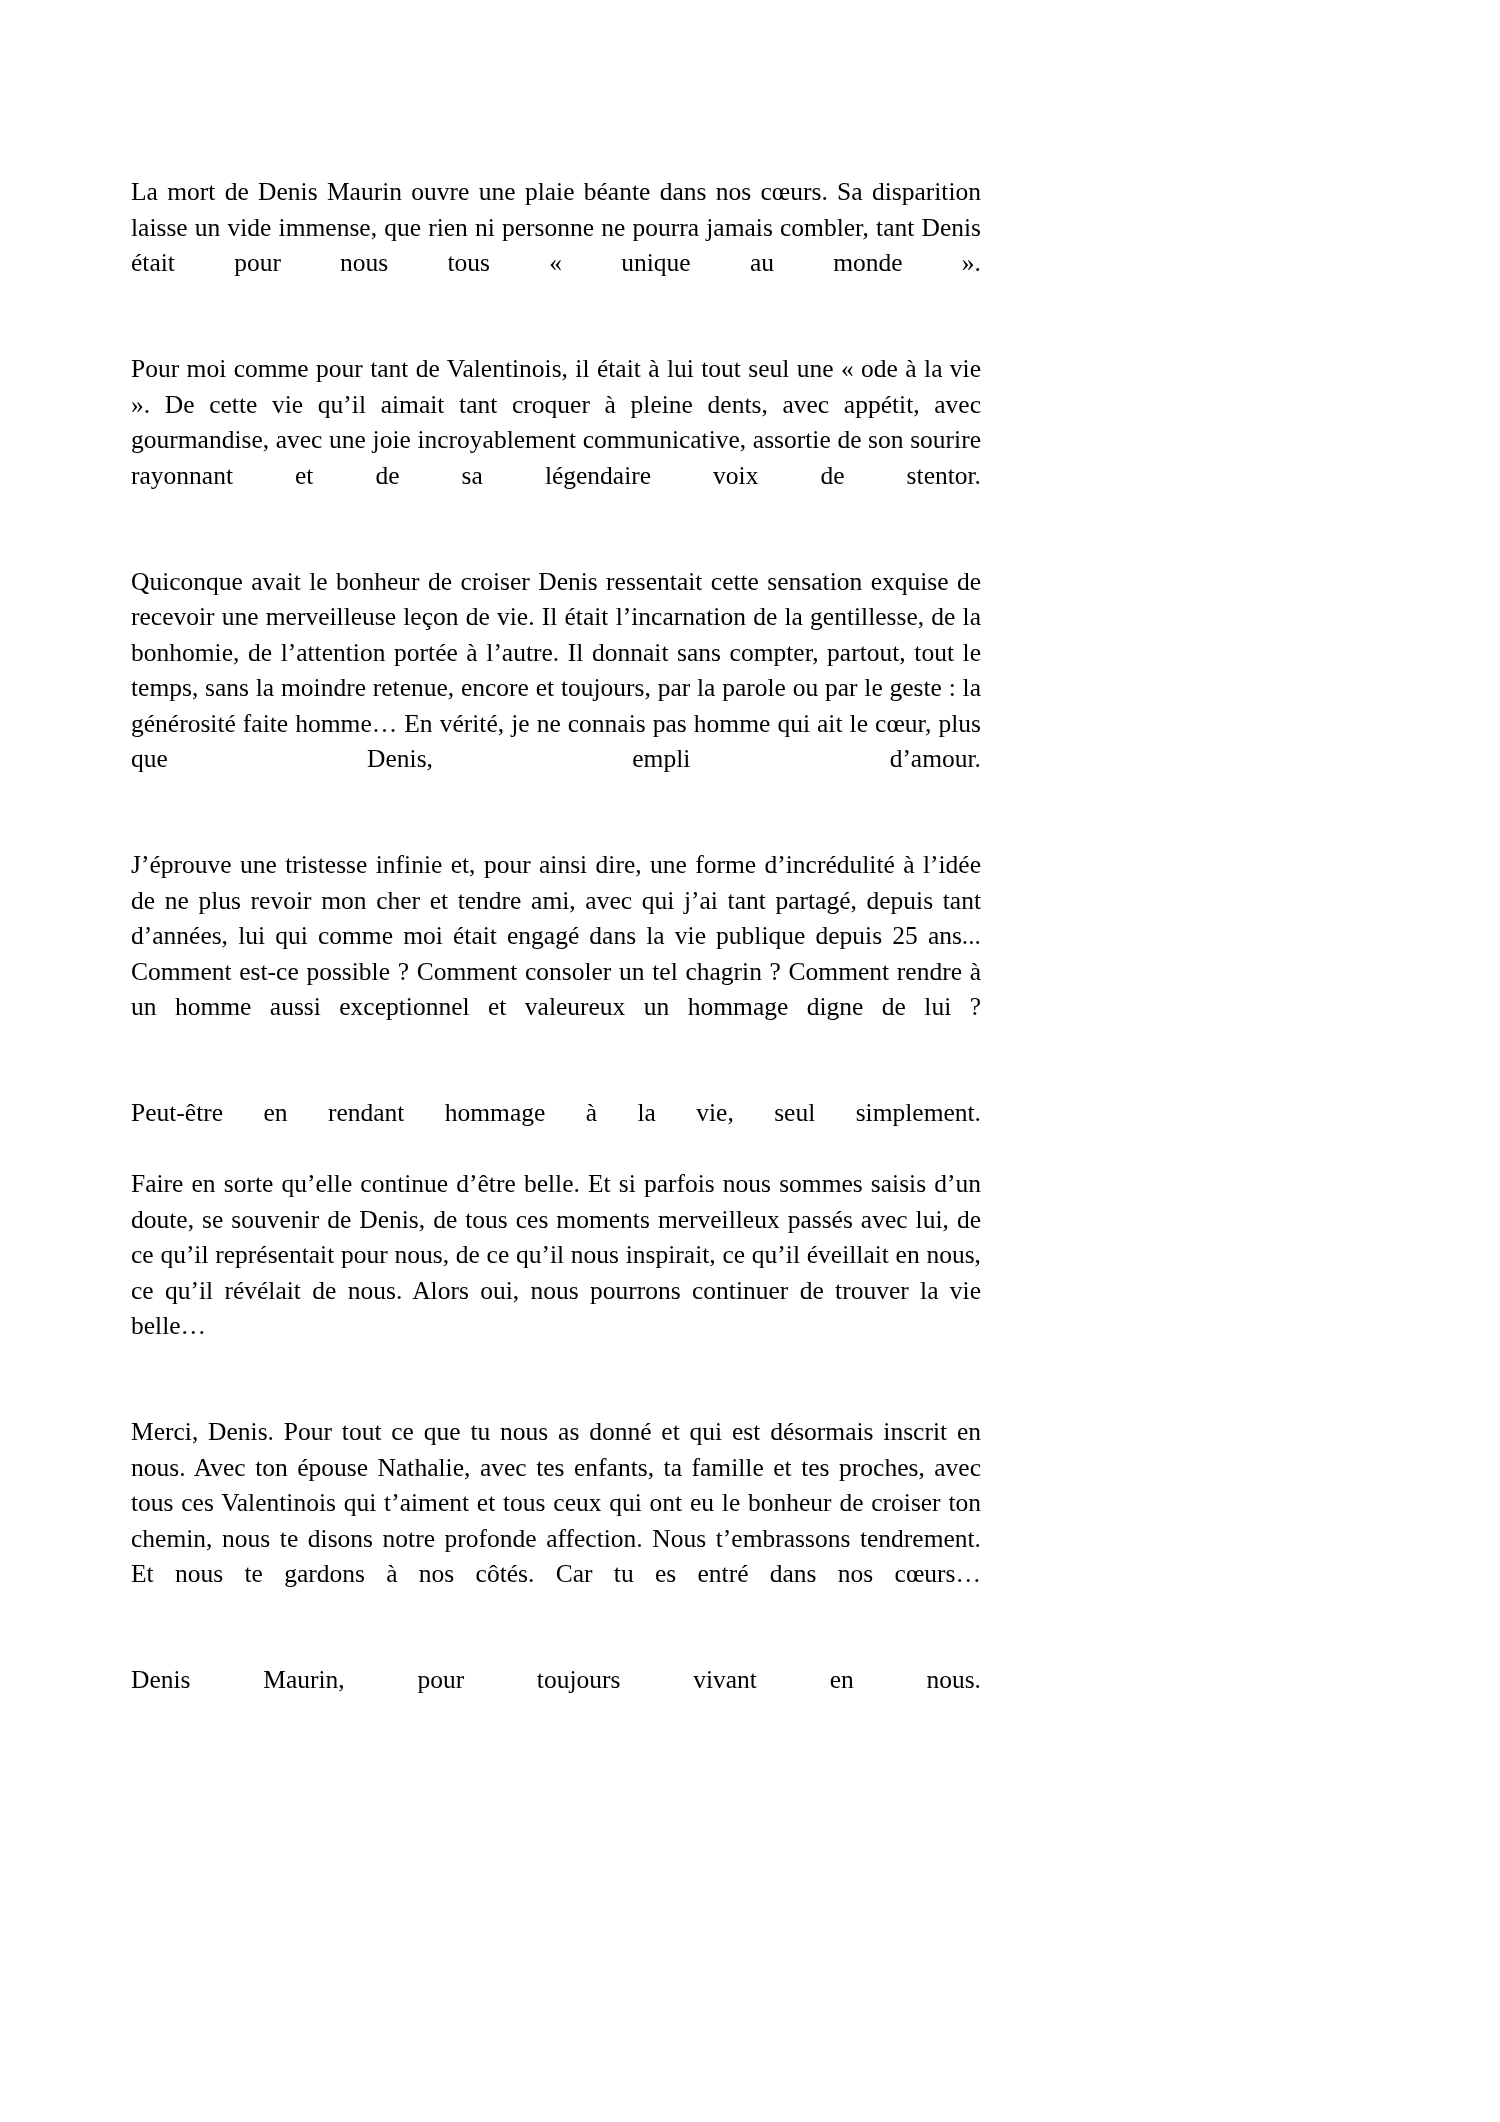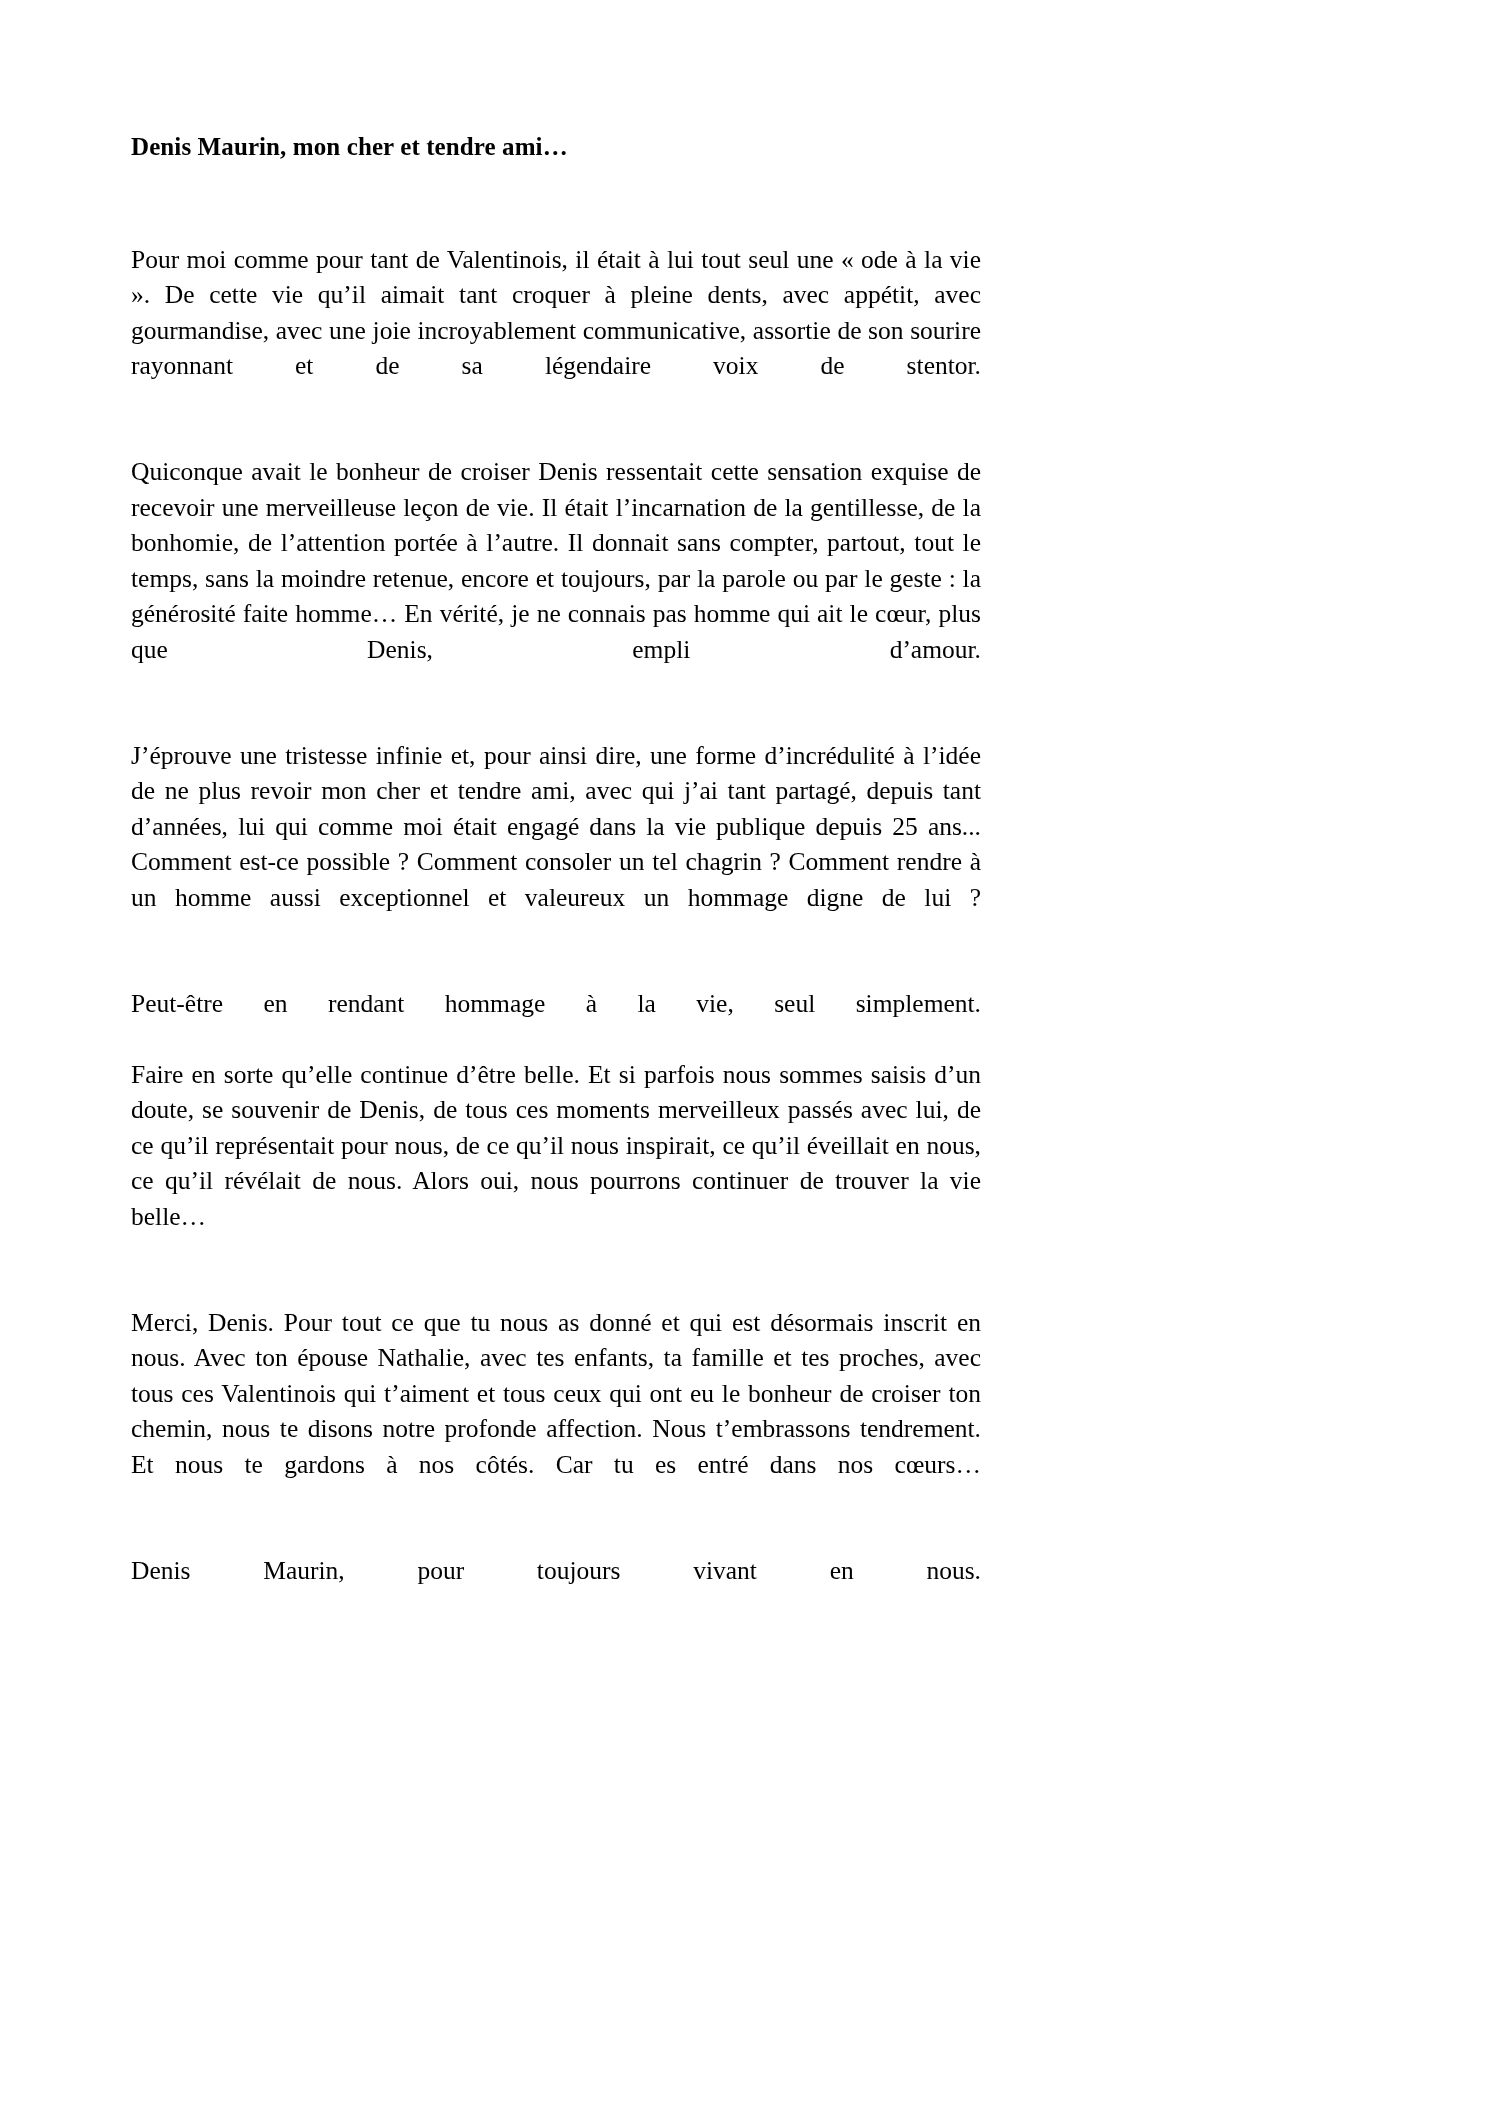--- a/index.html
+++ b/index.html
@@ -62,24 +62,24 @@
     display: inline-block;
     width: 100%;
   }
 </style>
 </head>
 <body>
 
 <div class="page">
   <div class="content">
 
-    <h1 class="doc-title">Denis Maurin, mon cher et tendre ami…</h1>
 
     <div class="spacer gap-title"></div>
 
+    <p class="para">La mort de Denis Maurin ouvre une plaie béante dans nos cœurs. Sa disparition laisse un vide immense, que rien ni personne ne pourra jamais combler, tant Denis était pour nous tous « unique au monde ».</p>
 
     <div class="spacer gap-block"></div>
 
     <p class="para">Pour moi comme pour tant de Valentinois, il était à lui tout seul une « ode à la vie ». De cette vie qu’il aimait tant croquer à pleine dents, avec appétit, avec gourmandise, avec une joie incroyablement communicative, assortie de son sourire rayonnant et de sa légendaire voix de stentor.</p>
 
     <div class="spacer gap-block"></div>
 
     <p class="para">Quiconque avait le bonheur de croiser Denis ressentait cette sensation exquise de recevoir une merveilleuse leçon de vie. Il était l’incarnation de la gentillesse, de la bonhomie, de l’attention portée à l’autre. Il donnait sans compter, partout, tout le temps, sans la moindre retenue, encore et toujours, par la parole ou par le geste : la générosité faite homme… En vérité, je ne connais pas homme qui ait le cœur, plus que Denis, empli d’amour.</p>
 
     <div class="spacer gap-block"></div>

